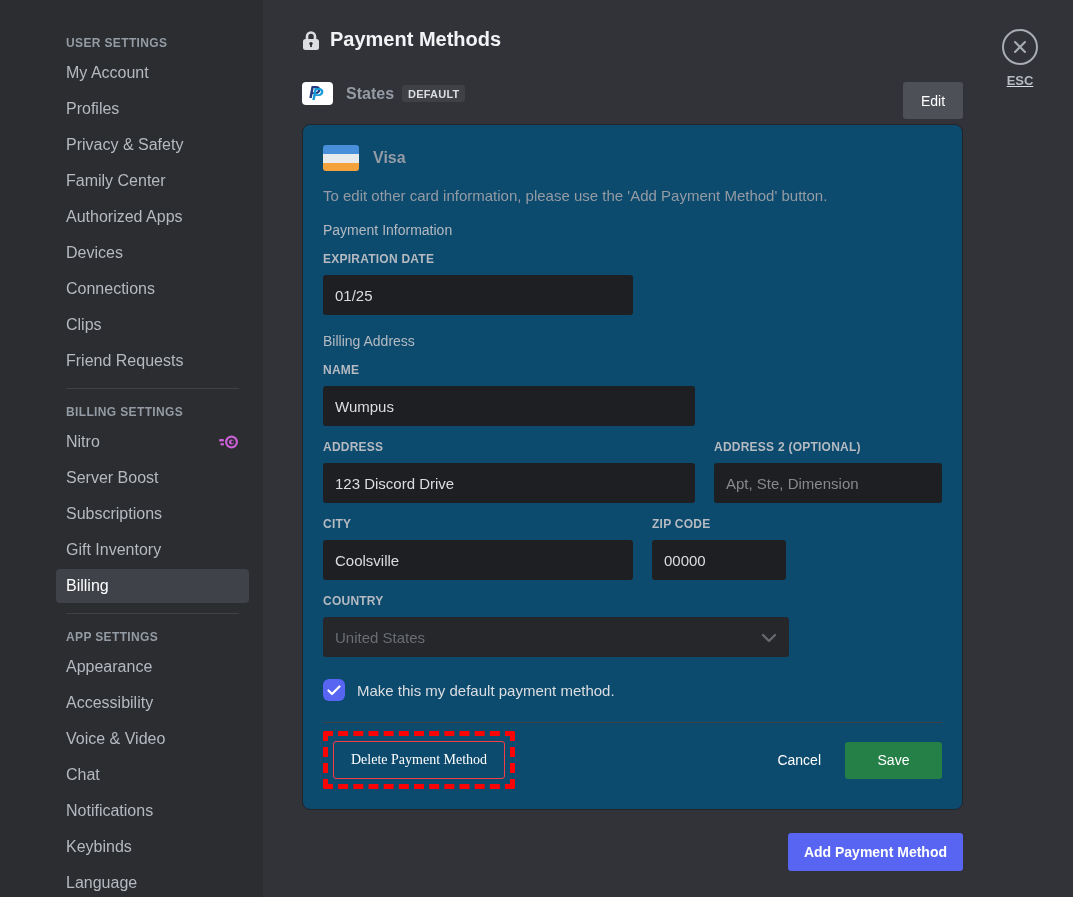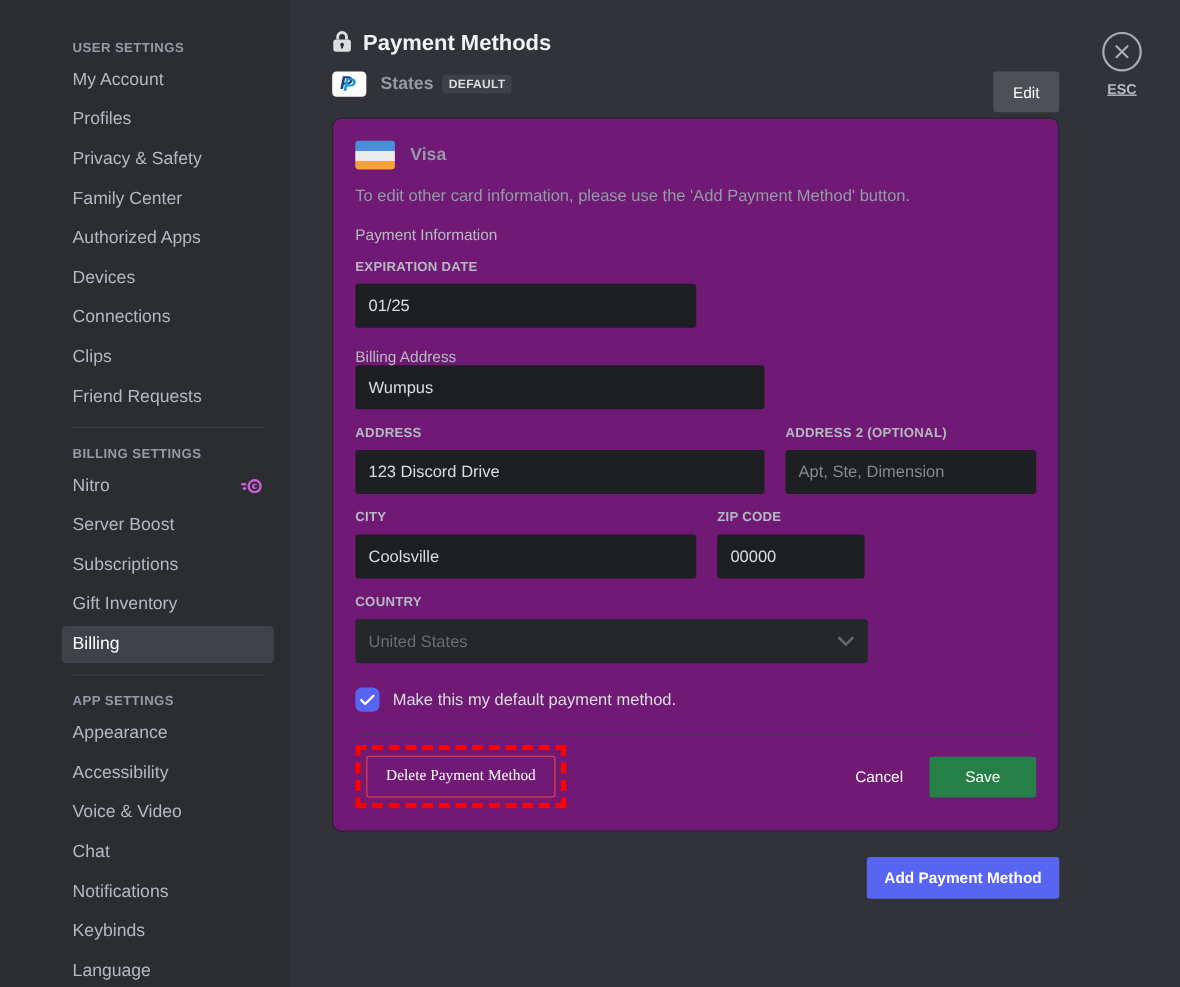--- a/index.html
+++ b/index.html
@@ -21,21 +21,21 @@
     font-size:16px; color:#b5bac1; padding:7px 10px; margin-bottom:2px;
     border-radius:4px; cursor:pointer; display:flex; align-items:center;
     line-height:20px; position:relative;
   }
   .nav-item.selected { background:#404249; color:#ffffff; }
   .nav-item .right-icon { margin-left:auto; display:flex; align-items:center; }
   .nav-divider { height:1px; background:#3f4147; margin:10px 10px 10px 10px; }
   
   .main { flex:1; position:relative; padding:28px 0 0 39px; }
   .content { width:661px; }
-  .page-header { display:flex; align-items:flex-start; gap:10px; }
+  .page-header { display:flex; align-items:flex-end; gap:10px; margin-bottom:17px; }
   .page-title { font-size:20px; font-weight:bold; color:#f2f3f5; }
   .lock-icon { display:flex; }
   .method-row { display:flex; align-items:center; }
   .paypal-chip {
     width:31px; height:23px; background:#ffffff; border-radius:4px;
     position:relative; overflow:hidden; margin-right:13px;
   }
   .paypal-chip .p1, .paypal-chip .p2 {
     position:absolute; font-weight:bold; font-style:italic; font-size:17px;
   }
@@ -46,21 +46,21 @@
     font-size:11px; font-weight:bold; letter-spacing:.02em; color:#dbdee1;
     background:#3f4147; border-radius:3px; padding:3px 6px 2px;
   }
   .edit-btn {
     margin-left:auto; margin-top:14px; background:#4e5058; color:#ffffff;
     font-size:14px; border:none; border-radius:3px; width:60px; height:37px;
     cursor:pointer; font-family:inherit;
   }
   
   .card-panel {
-    margin-top:5px; width:661px; background:#701a75;
+    margin-top:5px; width:661px; background:#0c4a6e;
     border:1px solid #232428; border-radius:8px; padding:20px;
   }
   .brand-row { display:flex; align-items:center; gap:14px; }
   .visa-chip {
     width:36px; height:26px; border-radius:3px;
     background:linear-gradient(to bottom,#4a8fd9 0 34%,#e9eaec 34% 69%,#f5a23c 69% 100%);
   }
   .brand-name { font-size:16px; font-weight:bold; color:#949ba4; }
   .panel-note { margin-top:16px; font-size:15px; color:#949ba4; }
   .group-label { margin-top:18px; font-size:14px; color:#b5bac1; }
@@ -207,20 +207,21 @@
         <span class="brand-name">Visa</span>
       </div>
 
       <p class="panel-note">To edit other card information, please use the 'Add Payment Method' button.</p>
 
       <div class="group-label">Payment Information</div>
       <div class="field-label">EXPIRATION DATE</div>
       <input class="text-input w-exp" type="text" value="01/25" style="">
 
       <div class="group-label">Billing Address</div>
+      <div class="field-label">NAME</div>
       <input class="text-input w-name" type="text" value="Wumpus" style="">
 
       <div class="field-row">
         <div>
           <div class="field-label">ADDRESS</div>
           <input class="text-input w-addr" type="text" value="123 Discord Drive" style="">
         </div>
         <div>
           <div class="field-label">ADDRESS 2 (OPTIONAL)</div>
           <input class="text-input w-addr2" type="text" placeholder="Apt, Ste, Dimension" style="">

